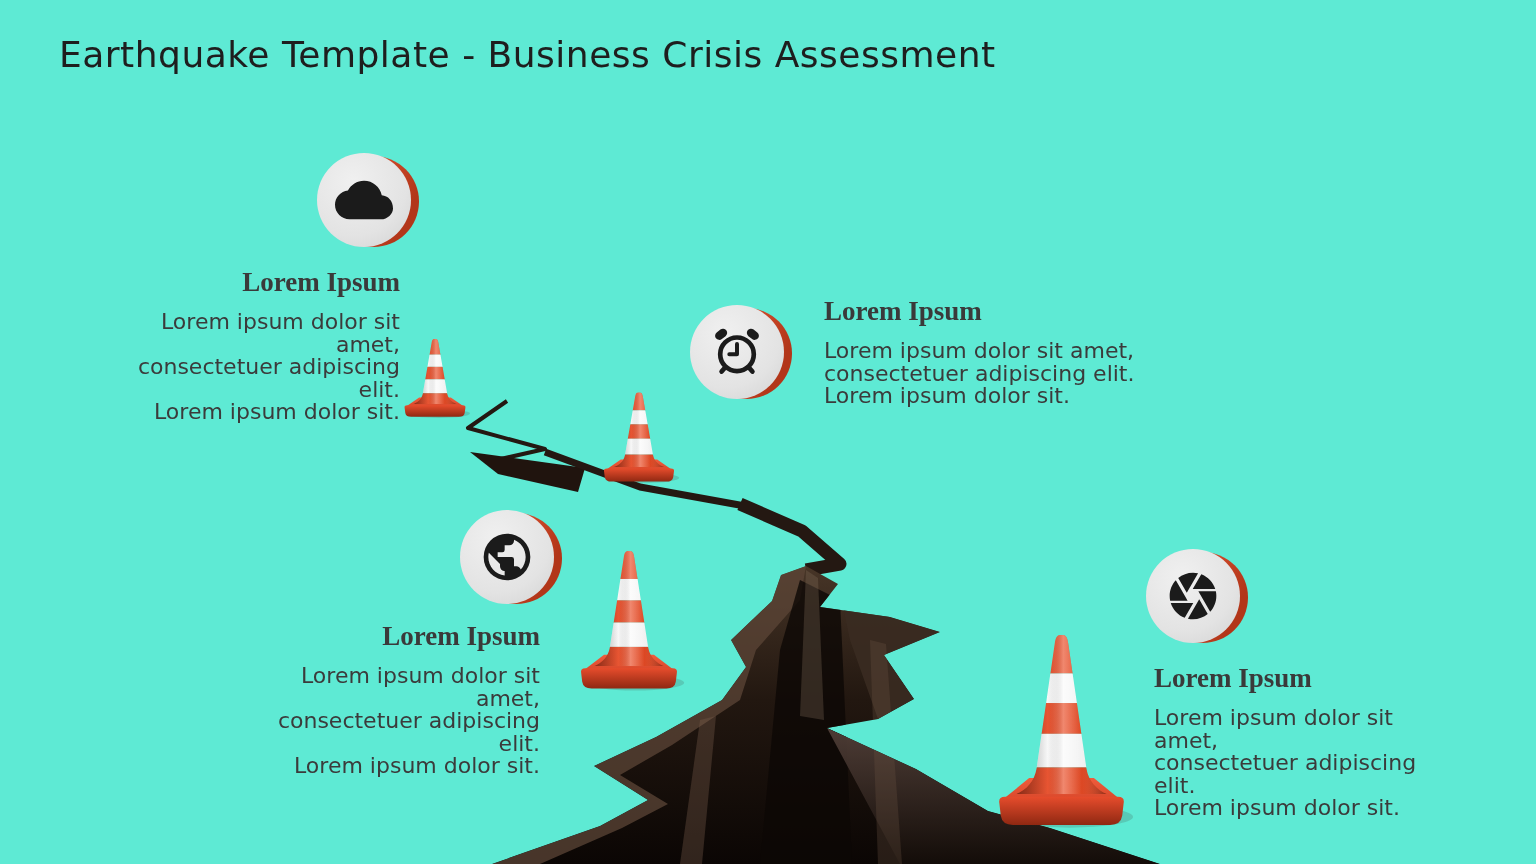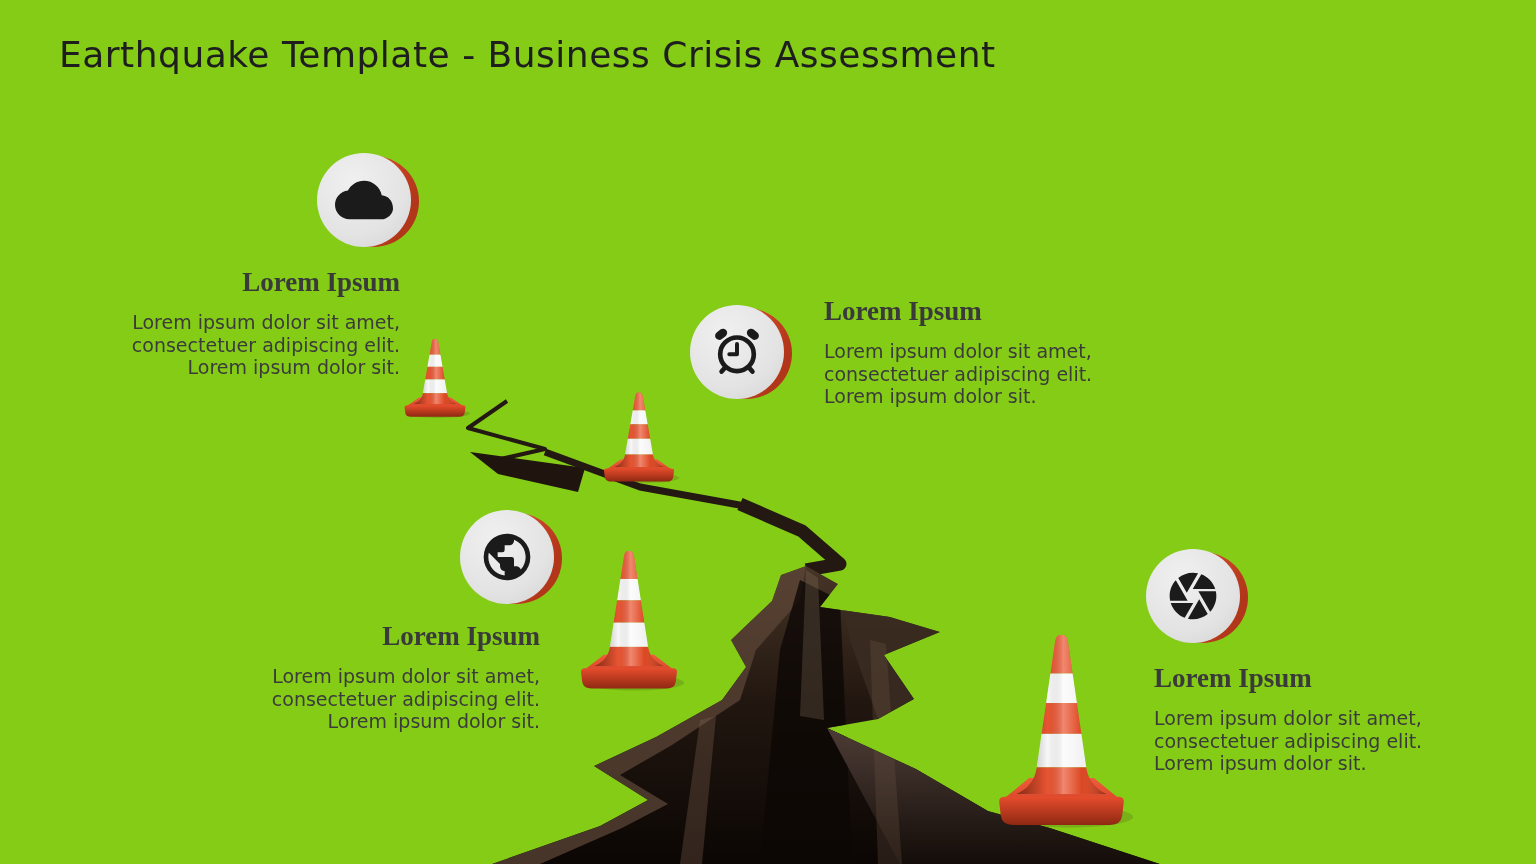--- a/index.html
+++ b/index.html
@@ -1,17 +1,17 @@
 <!DOCTYPE html>
 <html><head>
 <meta charset="utf-8">
 <style>
   html,body{margin:0;padding:0;background:#888;}
   .slide{
-    position:relative;width:1536px;height:864px;background:#84cc16;
+    position:relative;width:1536px;height:864px;background:#5eead4;
     overflow:hidden;font-family:"DejaVu Sans",sans-serif;margin:0 auto;
   }
   .title{
     position:absolute;left:59px;top:34px;font-size:36px;font-weight:normal;
     color:#1e1e1e;letter-spacing:0.5px;margin:0;white-space:nowrap;
   }
   .crack-art{position:absolute;left:0;top:0;z-index:1;}
   .badge{position:absolute;width:94px;height:94px;z-index:2;}
   .badge .crescent{
     position:absolute;left:11px;top:3px;width:91px;height:91px;border-radius:50%;
@@ -21,21 +21,21 @@
     position:absolute;left:0;top:0;width:94px;height:94px;border-radius:50%;
     background:radial-gradient(circle at 38% 30%,#f0f0f0,#e3e3e3 62%,#d4d4d4 95%);
     display:flex;align-items:center;justify-content:center;
   }
   .section{position:absolute;z-index:3;color:#3b3b3b;}
   .section.align-right{text-align:right;}
   .section.align-left{text-align:left;}
   .section .heading{
     font-size:27px;font-weight:bold;line-height:32px;margin:0 0 13px 0;color:#3a3a3a;font-family:Liberation Serif, serif;
   }
-  .section .body-line{font-size:19px;line-height:22.5px;}
+  .section .body-line{font-size:22px;line-height:22.5px;}
 </style>
 </head>
 <body>
 
 <div class="slide">
 
   <h1 class="title">Earthquake Template - Business Crisis Assessment</h1>
 
   <svg class="crack-art" width="1536" height="864" viewBox="0 0 1536 864">
     <defs>

